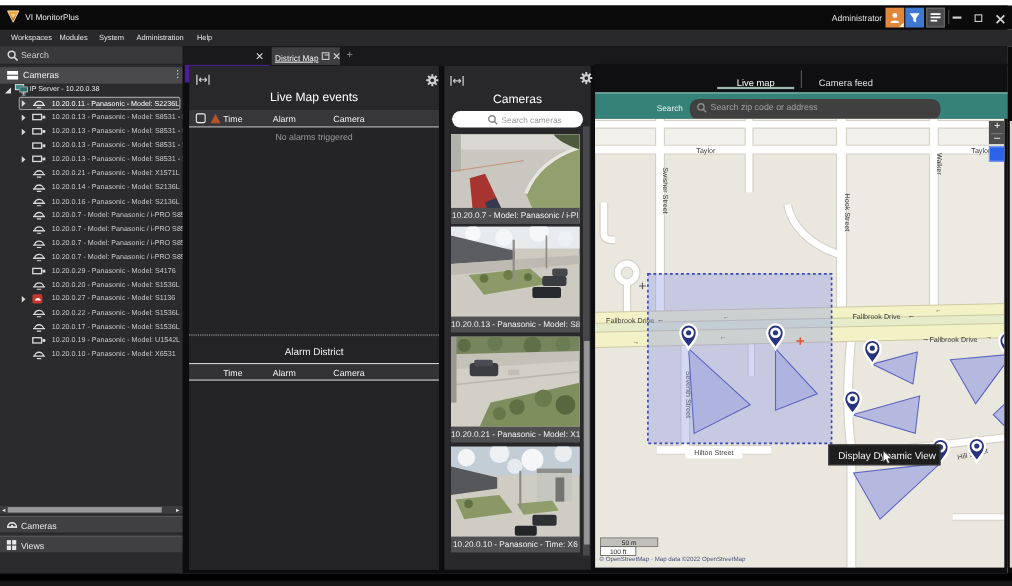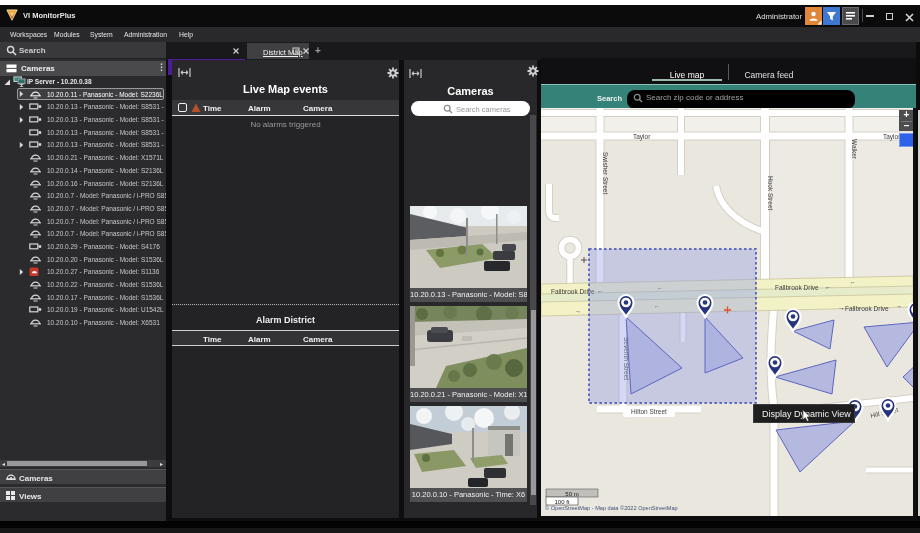--- a/index.html
+++ b/index.html
@@ -1,17 +1,17 @@
 <!DOCTYPE html>
 <html><head><meta charset="utf-8"><style>
 *{margin:0;padding:0;box-sizing:border-box;font-family:"Liberation Sans",sans-serif;}
 body{width:920px;height:533px;overflow:hidden;background:#fff;}
 #root{position:relative;width:920px;height:533px;background:#fff;overflow:hidden;}
 .abs{position:absolute;}
-.b{font-weight:bold;}
+.b{font-weight:normal;}
 .tr{position:relative;height:12.7px;font-size:6.5px;color:#c9c9c9;white-space:nowrap;}
 .tr .ar{left:19px;top:2.5px;}
 .tr .ic{left:29px;top:2px;}
 .tr .tx{position:absolute;left:47px;top:3px;}
 .thumb{position:absolute;left:6px;width:117px;background:#777;}
 .cap{position:absolute;left:0;bottom:0;width:117px;height:14px;background:#4f4f51;color:#f0f0f0;font-size:7.5px;text-align:center;line-height:14px;white-space:nowrap;overflow:hidden;}
 </style></head>
 <body>
 <div id="root">
 
@@ -76,21 +76,21 @@
   </div>
 
   <div class="abs" style="left:166px;top:42px;width:750px;height:18px;background:#19191b;">
     <div class="abs" style="left:2px;top:1px;width:77px;height:16px;background:#4c1d95;color:#d8d8d8;font-size:7.5px;margin-top:16px;">
         <span class="abs" style="left:8px;top:4.5px;">New Workspace</span>
       </div>
     <svg class="abs" style="left:66px;top:5px;" width="8" height="8" viewBox="0 0 8 8">
         <path d="M1.5,1.5 L6.5,6.5 M6.5,1.5 L1.5,6.5" stroke="#cfcfcf" stroke-width="1.2"></path>
       </svg>
     <div class="abs" style="left:81px;top:1px;width:62px;height:16px;background:#404043;color:#f0f0f0;font-size:7.5px;">
-        <span class="abs" style="left:16px;top:4.5px;text-decoration:underline;">District Map</span>
+        <span class="abs" style="left:3px;top:4.5px;text-decoration:underline;">District Map</span>
       </div>
     <svg class="abs" style="left:126px;top:5px;" width="8" height="8" viewBox="0 0 8 8">
         <rect x="1" y="1" width="6" height="6" fill="none" stroke="#cfcfcf" stroke-width="1"></rect>
         <path d="M3,3 L7,3" stroke="#cfcfcf" stroke-width="1"></path>
       </svg>
     <svg class="abs" style="left:136px;top:5px;" width="8" height="8" viewBox="0 0 8 8">
         <path d="M1.5,1.5 L6.5,6.5 M6.5,1.5 L1.5,6.5" stroke="#cfcfcf" stroke-width="1.2"></path>
       </svg>
     <div class="abs b" style="left:149px;top:3px;font-size:10px;color:#9a9a9a;">+</div>
   </div>
@@ -366,20 +366,34 @@
       </svg>
     <div class="abs b" style="left:0;top:25px;width:133px;text-align:center;font-size:11px;color:#fff;">Cameras</div>
     <div class="abs" style="left:7px;top:41px;width:119px;height:15px;background:#fff;border-radius:8px;">
       <svg class="abs" style="left:32px;top:3px;" width="10" height="10" viewBox="0 0 10 10">
           <circle cx="4.2" cy="4.2" r="2.9" fill="none" stroke="#8a8a8a" stroke-width="1.3"></circle>
           <path d="M6.5,6.5 L9,9" stroke="#8a8a8a" stroke-width="1.4"></path>
         </svg>
       <div class="abs" style="left:45px;top:3.5px;font-size:7.5px;color:#999;">Search cameras</div>
     </div>
 
+    <div class="thumb" style="top:62px;height:81px;">
+      <svg width="117" height="81" viewBox="0 0 117 81">
+        <rect width="117" height="81" fill="#c9c7c0"></rect>
+        <rect width="117" height="14" fill="#d9d7d1"></rect>
+        <path d="M117,12 C92,20 76,34 68,54 L80,81 L117,81 Z" fill="#92a06e"></path>
+        <path d="M68,54 C76,34 92,20 117,12" fill="none" stroke="#e8e6e0" stroke-width="3"></path>
+        <path d="M93,0 L117,0 L117,14 C103,9 97,5 93,0 Z" fill="#4d5a3b"></path>
+        <rect x="0" y="0" width="9" height="34" fill="#b3b1ab"></rect>
+        <path d="M0,34 L66,24" stroke="#c88a70" stroke-width="0.8"></path>
+        <polygon points="17,40 31,36 47,70 31,76 20,72" fill="#a83430"></polygon>
+        <polygon points="31,62 41,58 47,70 35,75" fill="#333a52"></polygon>
+      </svg>
+      <div class="cap">10.20.0.7 - Model: Panasonic / i-PI</div>
+    </div>
     <div class="thumb" style="top:146px;height:96px;">
       <svg width="117" height="82" viewBox="0 0 117 82">
         <rect width="117" height="82" fill="#cdcac2"></rect>
         <rect width="117" height="20" fill="#e7ebee"></rect>
         <circle cx="20" cy="6" r="7" fill="#f6f8f9"></circle>
           <circle cx="48" cy="10" r="8" fill="#f3f5f6"></circle>
           <circle cx="80" cy="5" r="9" fill="#f5f7f8"></circle>
           <circle cx="104" cy="11" r="7" fill="#eef1f3"></circle>
         <polygon points="0,8 58,22 58,30 0,34" fill="#5c5d60"></polygon>
         <polygon points="0,34 58,30 117,26 117,34 0,44" fill="#bdbab2"></polygon>
@@ -447,21 +461,21 @@
 
   <div class="abs" style="left:541px;top:58px;width:375px;height:458px;background:#101012;">
 
     <div class="abs" style="left:111px;top:11.5px;width:70px;text-align:center;font-size:8.5px;color:#fff;">Live map</div>
     <div class="abs" style="left:111px;top:21px;width:70px;height:2px;background:#9db9ac;"></div>
     <div class="abs" style="left:187px;top:6px;width:1px;height:16px;background:#5a5a5a;"></div>
     <div class="abs" style="left:198px;top:11.5px;width:60px;text-align:center;font-size:8.5px;color:#e0e0e0;">Camera feed</div>
 
     <div class="abs" style="left:0;top:26px;width:375px;height:24px;background:#358278;border-top:1px solid #8fc3ba;">
       <div class="abs b" style="left:56px;top:9px;font-size:7.5px;color:#f0f0f0;">Search</div>
-      <div class="abs" style="left:86px;top:5px;width:228px;height:19px;background:#000000;border-radius:8px;">
+      <div class="abs" style="left:86px;top:5px;width:228px;height:19px;background:#404040;border-radius:8px;">
         <svg class="abs" style="left:6px;top:3px;" width="10" height="10" viewBox="0 0 10 10">
             <circle cx="4.2" cy="4.2" r="2.9" fill="none" stroke="#8a8a8a" stroke-width="1.3"></circle>
             <path d="M6.5,6.5 L9,9" stroke="#8a8a8a" stroke-width="1.4"></path>
           </svg>
         <div class="abs" style="left:19px;top:3px;font-size:8px;color:#a0a0a0;">Search zip code or address</div>
       </div>
     </div>
 
     <div id="mapwrap" class="abs" style="left:0;top:50px;width:372px;height:408px;background:#eae7df;overflow:hidden;">
       <svg width="372" height="408" viewBox="0 0 372 408" style="position:absolute;left:0;top:0;">

